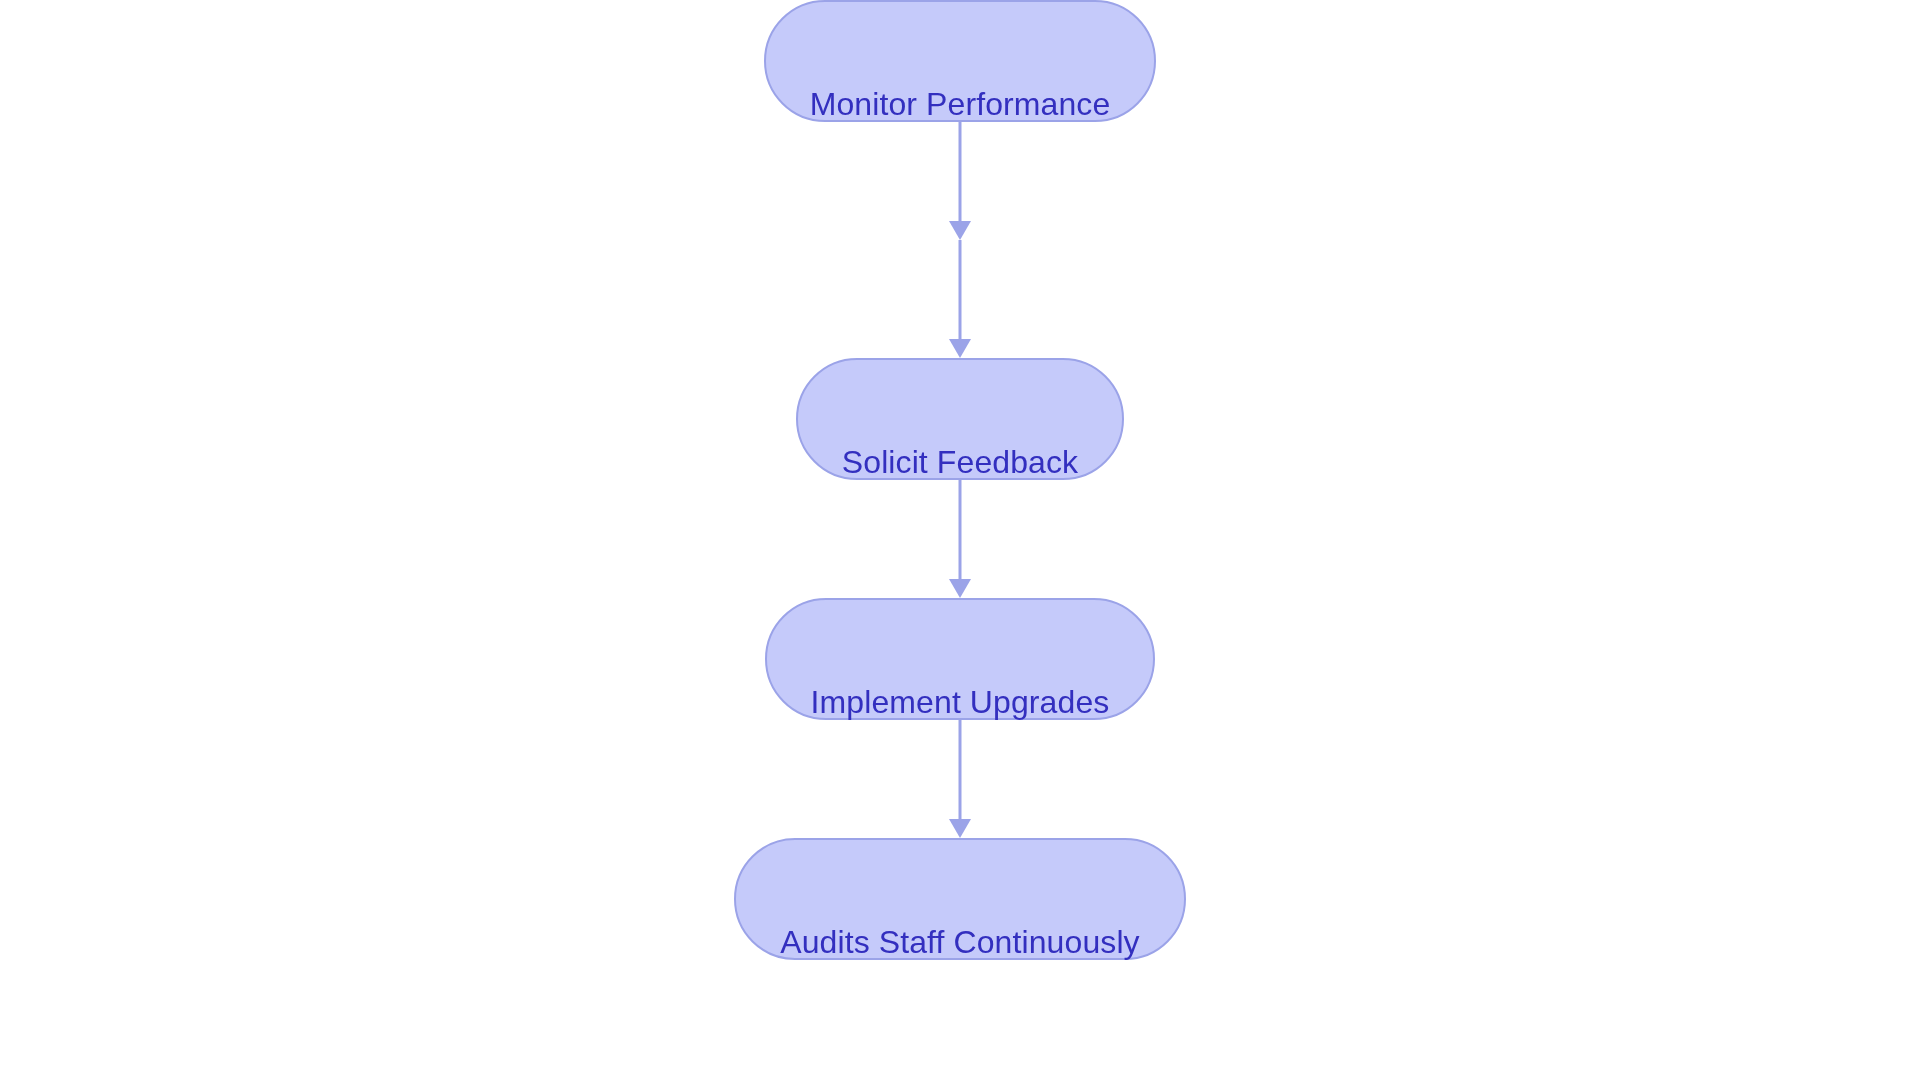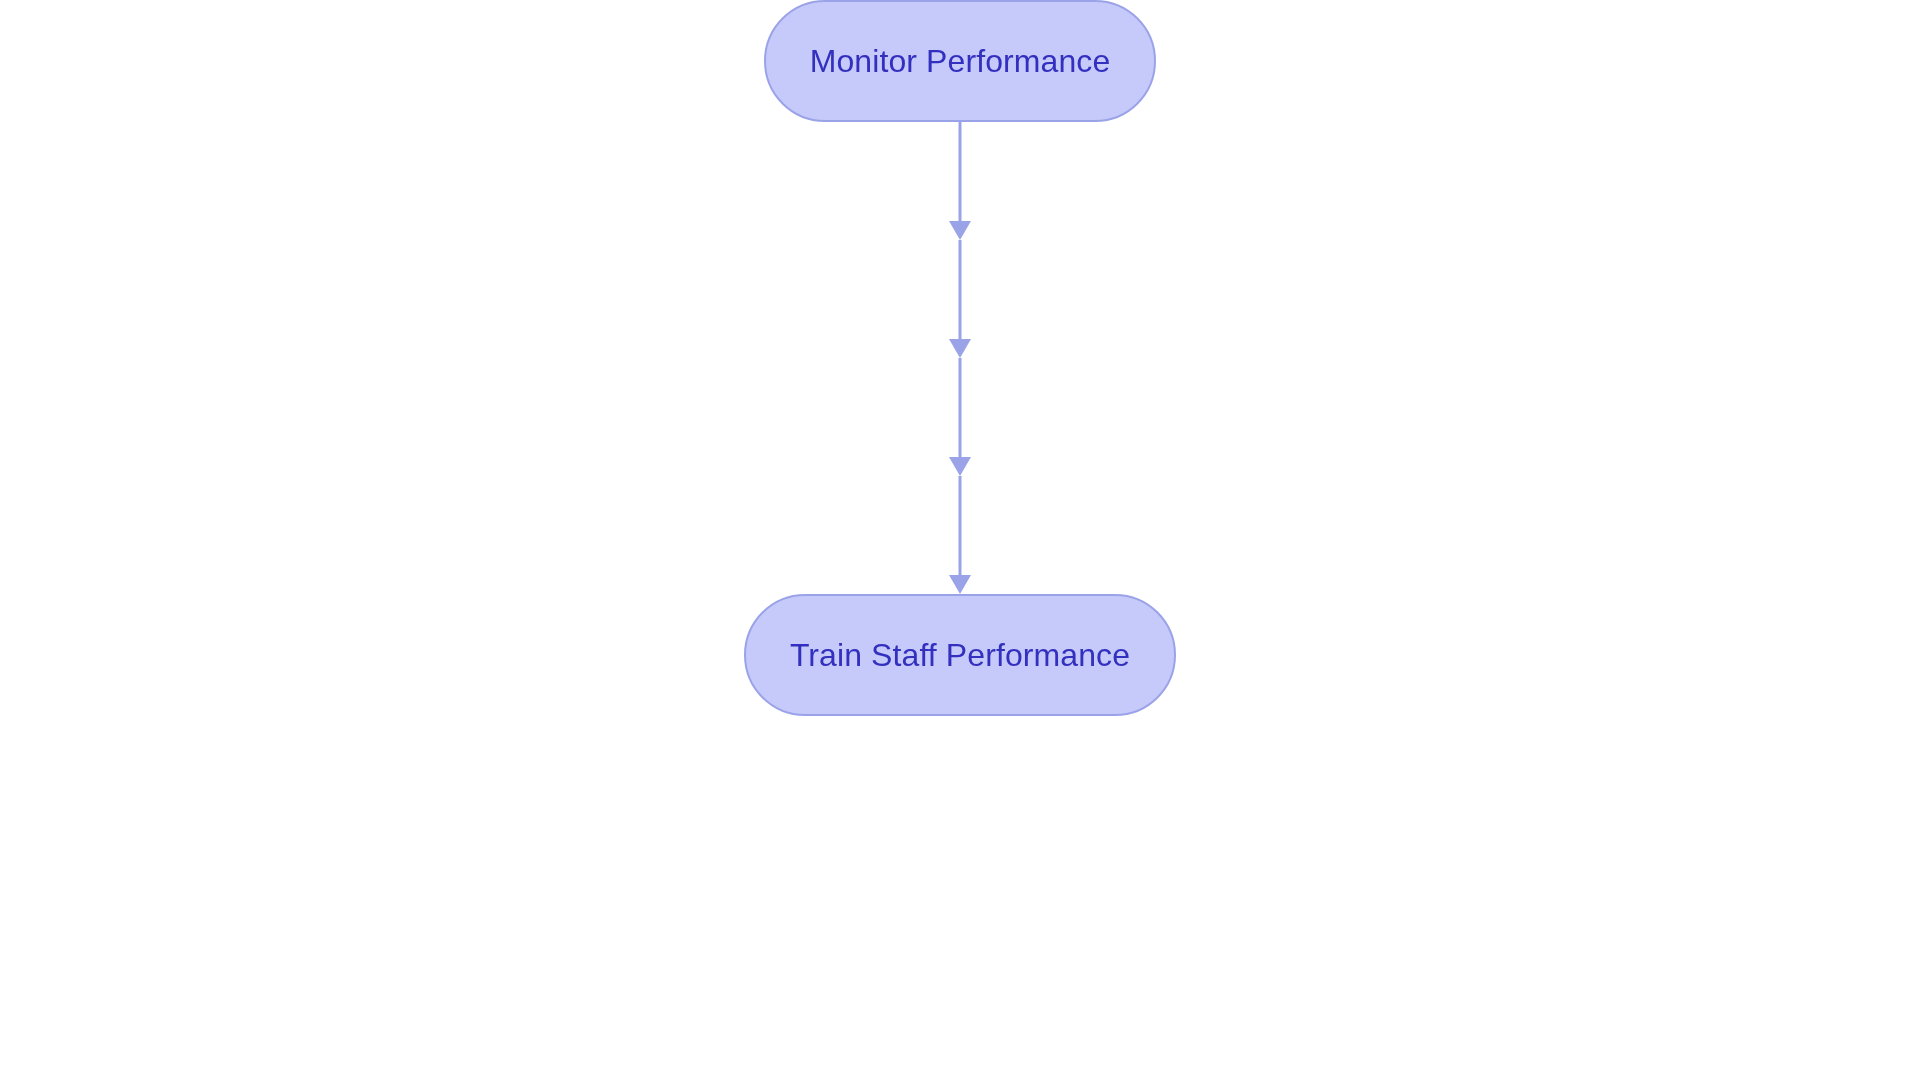--- a/index.html
+++ b/index.html
@@ -34,21 +34,21 @@
     justify-content: flex-start;
   }
 
   .node {
     box-sizing: border-box;
     height: 122px;
     border: 2px solid #9ba3e8;
     background: #c5cafa;
     border-radius: 61px;
     display: flex;
-    align-items: center;
+    align-items: flex-end;
     justify-content: center;
     padding: 0 44px;
     flex: 0 0 auto;
   }
 
   .node-label {
     font-family: "Liberation Sans", sans-serif;
     font-size: 32px;
     font-weight: 400;
     color: #332fbf;
@@ -100,30 +100,36 @@
       <div class="connector-line"></div>
       <div class="connector-head"></div>
     </div>
 
 
     <div class="connector">
       <div class="connector-line"></div>
       <div class="connector-head"></div>
     </div>
 
-
-    <div class="connector">
-      <div class="connector-line"></div>
-      <div class="connector-head"></div>
+    <div class="node">
+      <span class="node-label">Solicit Feedback</span>
     </div>
-
 
     <div class="connector">
       <div class="connector-line"></div>
       <div class="connector-head"></div>
     </div>
 
     <div class="node">
-      <span class="node-label">Train Staff Performance</span>
+      <span class="node-label">Implement Upgrades</span>
+    </div>
+
+    <div class="connector">
+      <div class="connector-line"></div>
+      <div class="connector-head"></div>
+    </div>
+
+    <div class="node">
+      <span class="node-label">Audits Staff Continuously</span>
     </div>
 
   </div>
 </div>
 
 </body></html>

